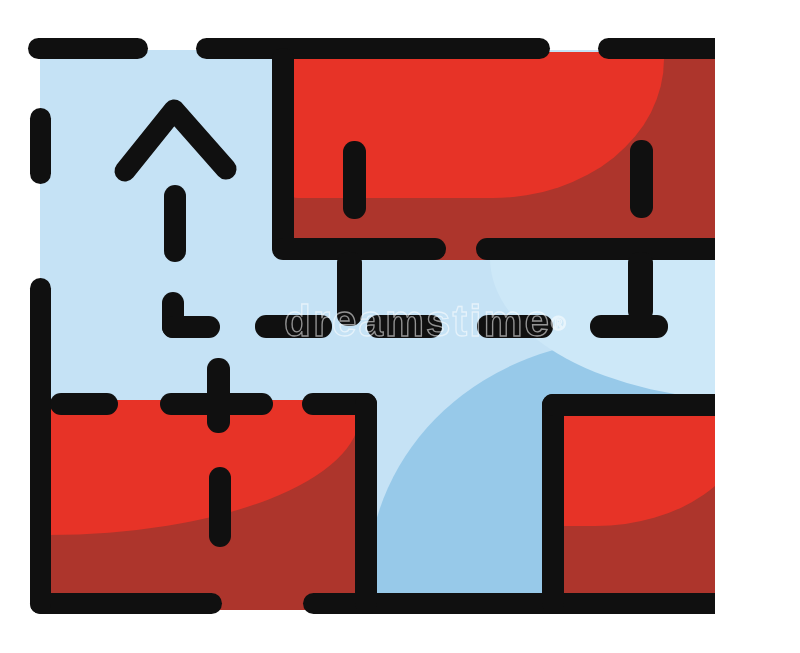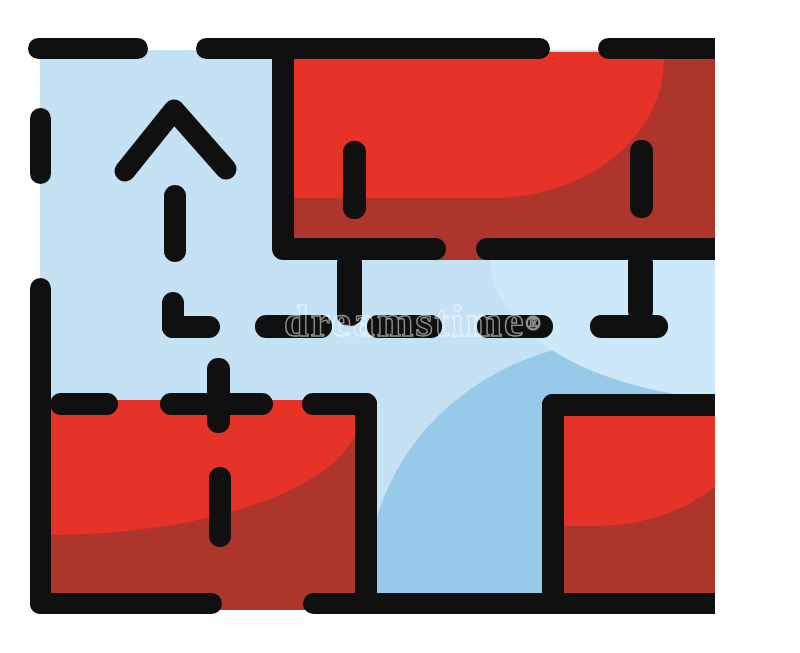--- a/index.html
+++ b/index.html
@@ -1,18 +1,18 @@
 <!DOCTYPE html>
 <html style="--paper: #ffffff; --ink: #101010; --red-bright: #e73327; --red-dark: #ad352c; --blue-light: #c5e2f5; --blue-medium: #97c9e9; --blue-highlight: #cde8f8;"><head>
 <meta charset="utf-8">
 <style>
   html,body{margin:0;padding:0;background:#ffffff;}
   .stage{
     position:relative;width:715px;height:653px;background:var(--paper,#ffffff);
-    overflow:hidden;font-family:Liberation Serif, serif;
+    overflow:hidden;font-family:Liberation Sans, sans-serif;
   }
   
   .fill{position:absolute;}
   .floor-base{left:40px;top:50px;width:710px;height:556px;background:var(--blue-light);}
   .floor-medium{left:368px;top:340px;width:382px;height:266px;background:var(--blue-medium);
     border-top-left-radius:260px 240px;}
   .floor-highlight{left:490px;top:258px;width:260px;height:142px;background:var(--blue-highlight);
     border-bottom-left-radius:100% 100%;}
   
   .room{position:absolute;background:var(--red-dark);}

